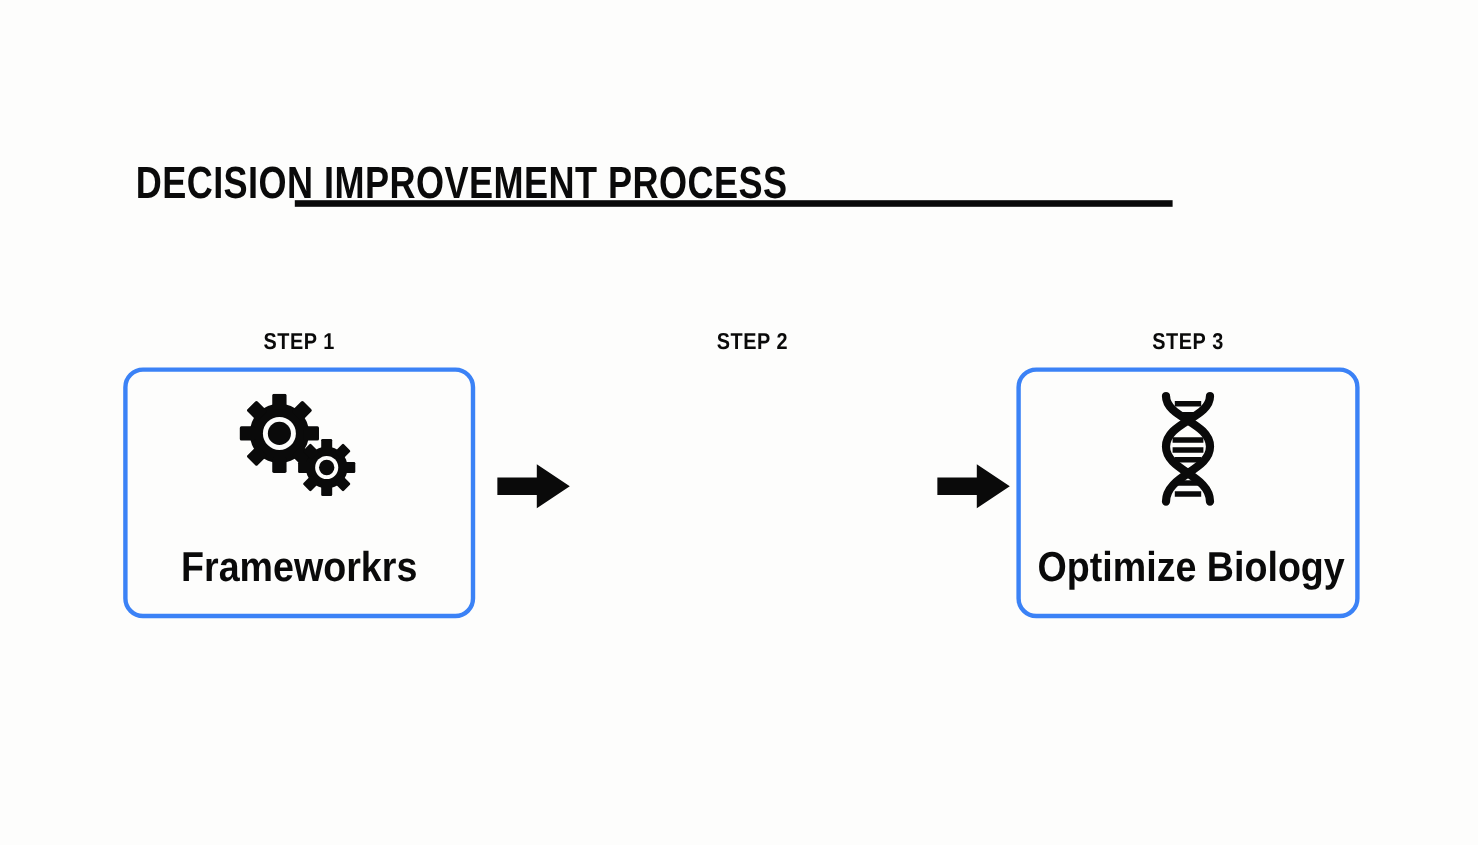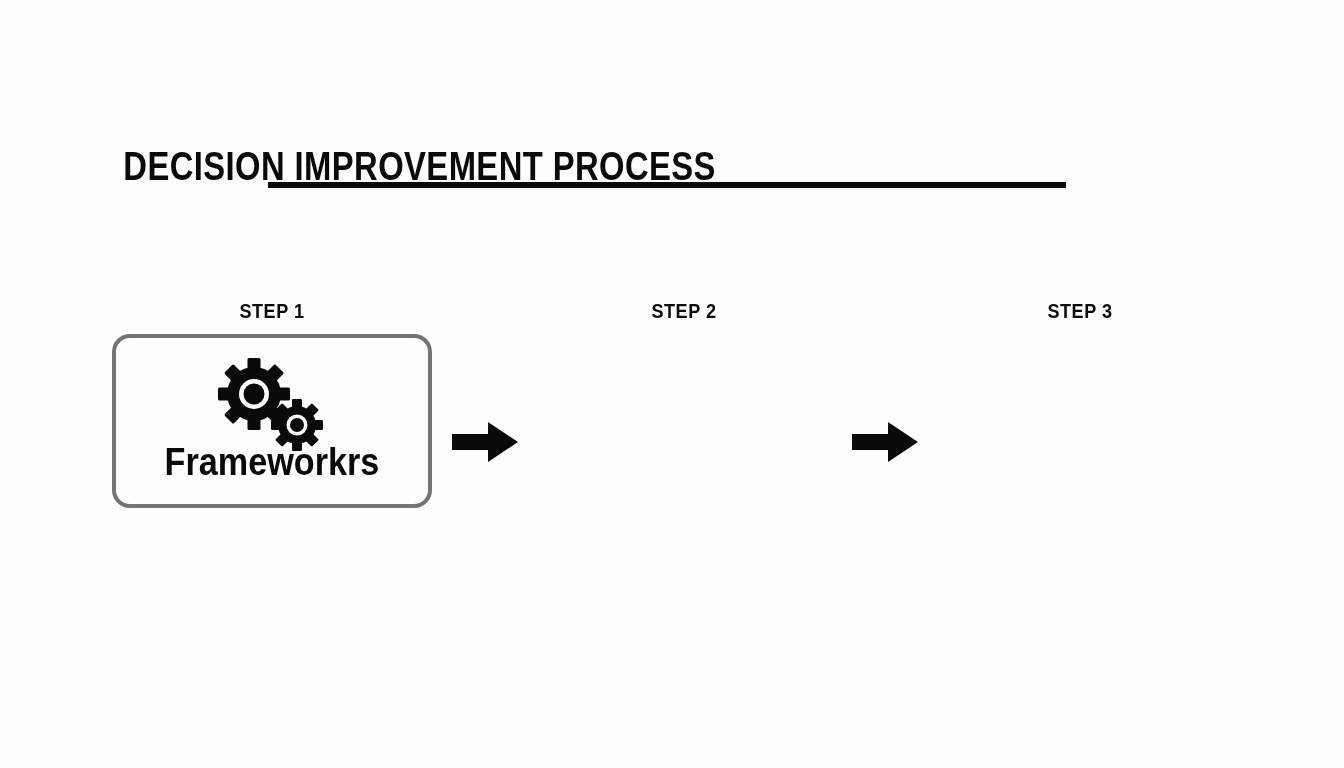--- a/index.html
+++ b/index.html
@@ -64,22 +64,22 @@
     top: 299px;
     width: 320px;
   }
   .step-label.s1 { left: 112px; }
   .step-label.s2 { left: 524px; }
   .step-label.s3 { left: 920px; }
 
   .card {
     position: absolute;
     top: 334px;
-    height: 174px;
-    border: 4px solid #737373;
+    height: 228px;
+    border: 4px solid #3b82f6;
     border-radius: 18px;
     background: #fdfdfc;
     box-sizing: border-box;
   }
   .card.c1 { left: 112px; width: 320px; }
   .card.c2 { left: 524px; width: 316px; }
   .card.c3 { left: 924px; width: 312px; }
 
   .card-icon {
     position: absolute;
@@ -182,14 +182,36 @@
 
   <div class="step-label s2">STEP 2</div>
 
   <div class="arrow a2">
     <svg width="68" height="44" viewBox="0 0 68 44" aria-hidden="true">
       <path d="M0 14 H36 V2 L66 22 L36 42 V30 H0 Z" fill="#0a0a0a"></path>
     </svg>
   </div>
 
   <div class="step-label s3">STEP 3</div>
+  <div class="card c3">
+    <div class="card-icon">
+      <svg width="72" height="104" viewBox="0 0 72 104" aria-hidden="true">
+        <g fill="none" stroke="#0a0a0a" stroke-width="7.5" stroke-linecap="round">
+
+          <path d="M16 4 C16 24, 56 28, 56 50 C56 72, 16 76, 16 100"></path>
+
+          <path d="M56 4 C56 24, 16 28, 16 50 C16 72, 56 76, 56 100"></path>
+        </g>
+        <g stroke="#0a0a0a" stroke-width="5" stroke-linecap="butt">
+          <line x1="24" y1="11" x2="48" y2="11"></line>
+          <line x1="27" y1="21" x2="45" y2="21"></line>
+          <line x1="22" y1="44" x2="50" y2="44"></line>
+          <line x1="22" y1="53" x2="50" y2="53"></line>
+          <line x1="24" y1="62" x2="48" y2="62"></line>
+          <line x1="27" y1="83" x2="45" y2="83"></line>
+          <line x1="24" y1="93" x2="48" y2="93"></line>
+        </g>
+      </svg>
+    </div>
+    <div class="card-title">Optimize Biology</div>
+  </div>
 
 </div>
 
 </body></html>

